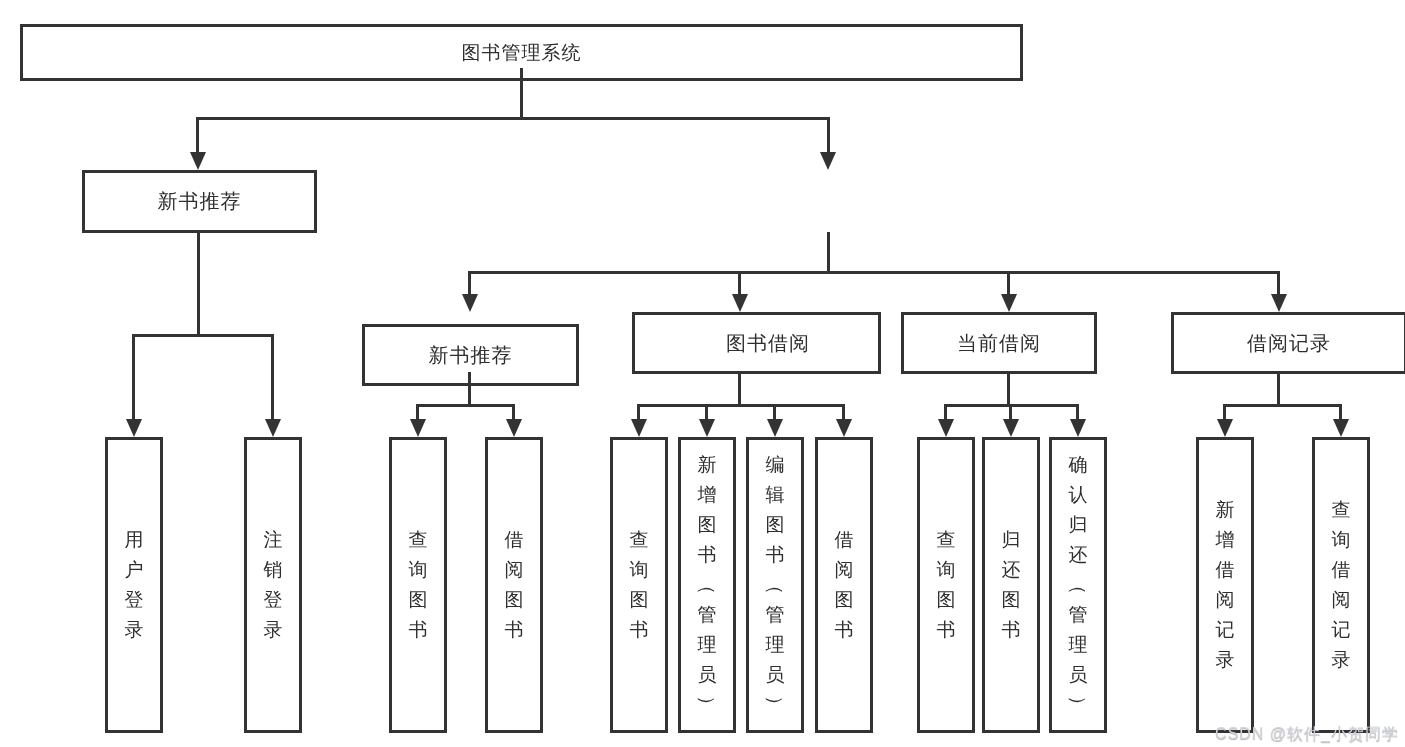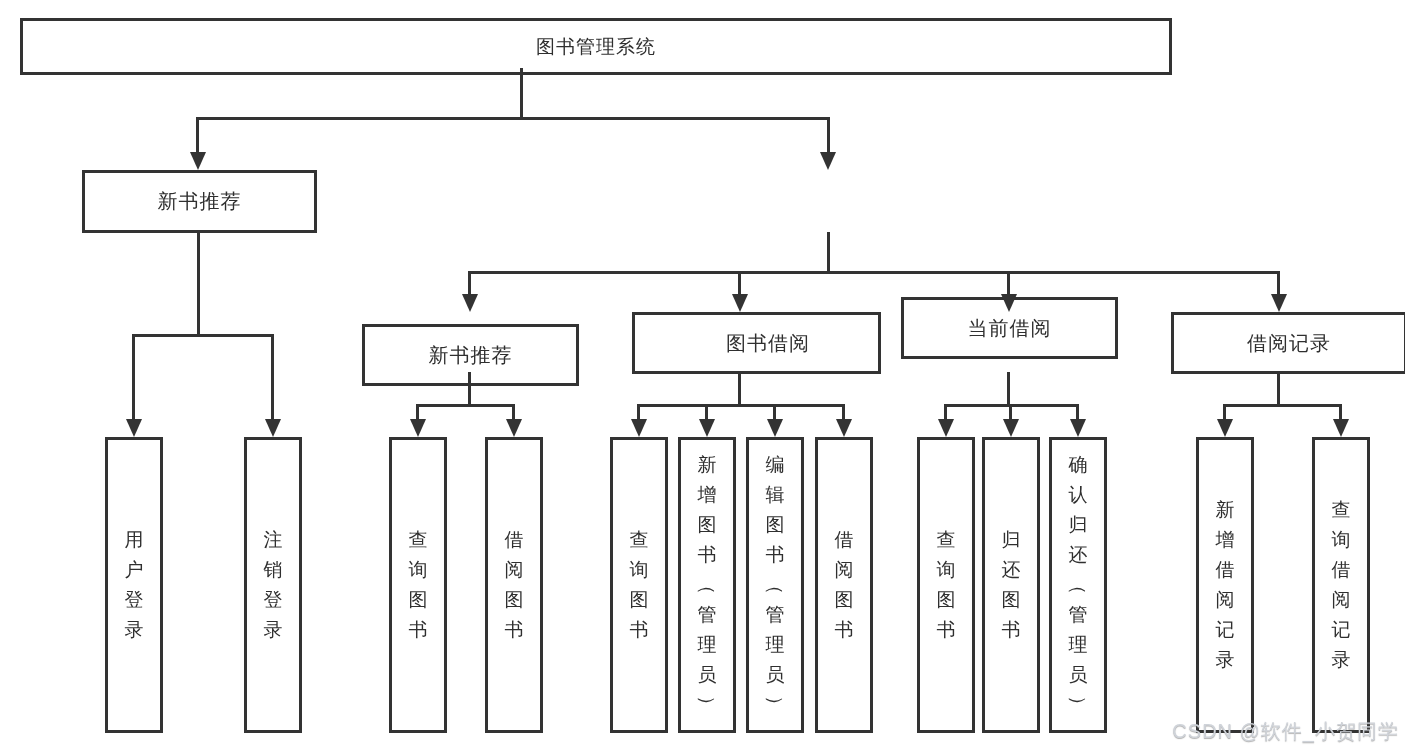--- a/index.html
+++ b/index.html
@@ -20,36 +20,36 @@
   .vchar.rot{transform:rotate(90deg);}
   .hline,.vline{position:absolute;background:#333333;}
   .hline{height:3px;}
   .vline{width:3px;}
   .ah{
     position:absolute;width:0;height:0;
     border-left:8px solid transparent;border-right:8px solid transparent;
     border-top:18px solid #333333;
   }
   #watermark{
-    position:absolute;right:6px;bottom:2px;font-size:20px;letter-spacing:1px;
+    position:absolute;right:6px;bottom:2px;font-size:16px;letter-spacing:1px;
     color:#cfd3d9;text-shadow:0 1px 1px rgba(110,110,110,0.55);white-space:nowrap;
   }
 </style>
 </head>
 <body>
 
 <div id="canvas">
 
-  <div class="box lv1" style="left:20px;top:18px;width:1152px;height:57px;">图书管理系统</div>
+  <div class="box lv1" style="left:20px;top:24px;width:1003px;height:57px;">图书管理系统</div>
 
   <div class="box lv2" style="left:82px;top:170px;width:235px;height:63px;">新书推荐</div>
 
   <div class="box lv3" style="left:362px;top:324px;width:217px;height:62px;">新书推荐</div>
   <div class="box lv3" style="left:632px;top:312px;width:249px;height:62px;padding-left:23px;">图书借阅</div>
-  <div class="box lv3" style="left:901px;top:297px;width:217px;height:62px;">当前借阅</div>
+  <div class="box lv3" style="left:901px;top:312px;width:196px;height:62px;">当前借阅</div>
   <div class="box lv3" style="left:1171px;top:312px;width:236px;height:62px;">借阅记录</div>
 
   <div class="box leaf" style="left:105px;top:437px;width:58px;height:296px;">
       <span class="vchar">用</span>
       <span class="vchar">户</span>
       <span class="vchar">登</span>
       <span class="vchar">录</span>
     </div>
   <div class="box leaf" style="left:244px;top:437px;width:58px;height:296px;">
       <span class="vchar">注</span>

